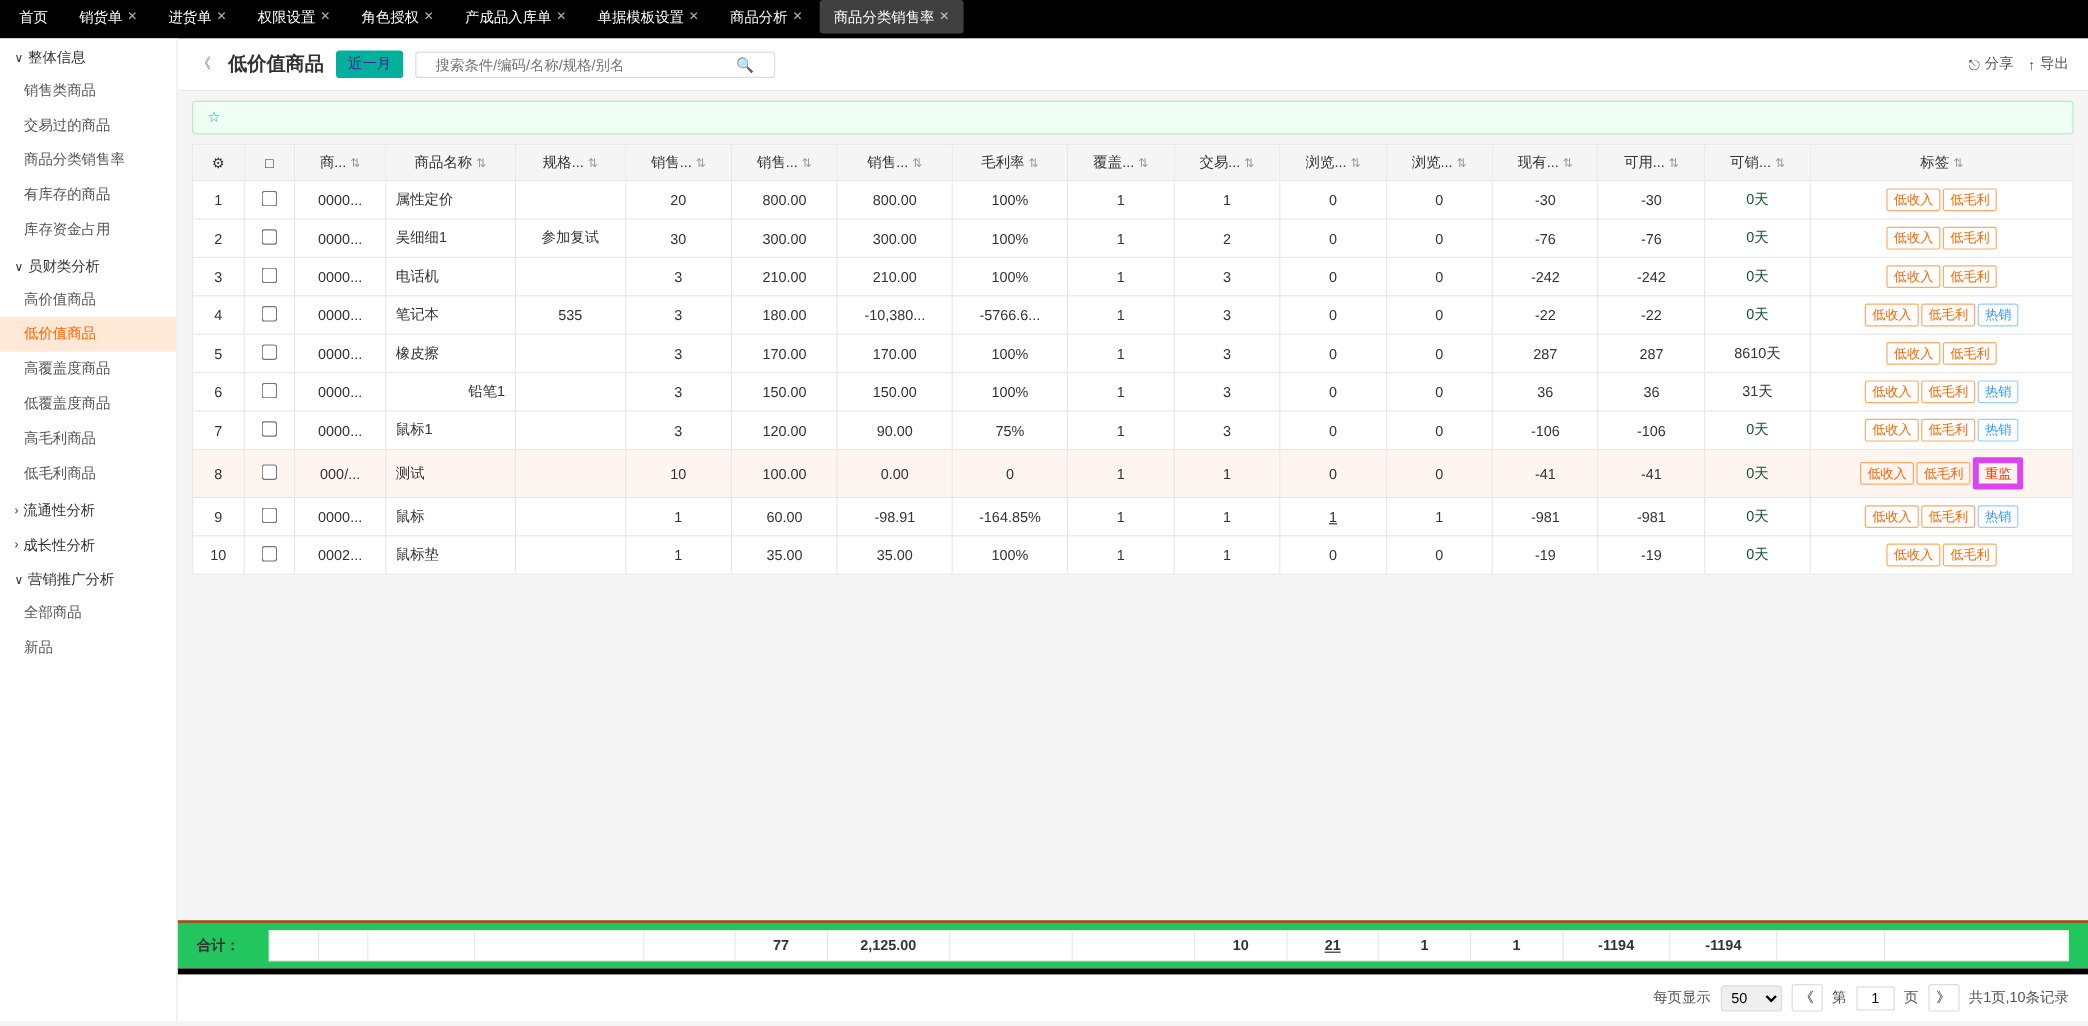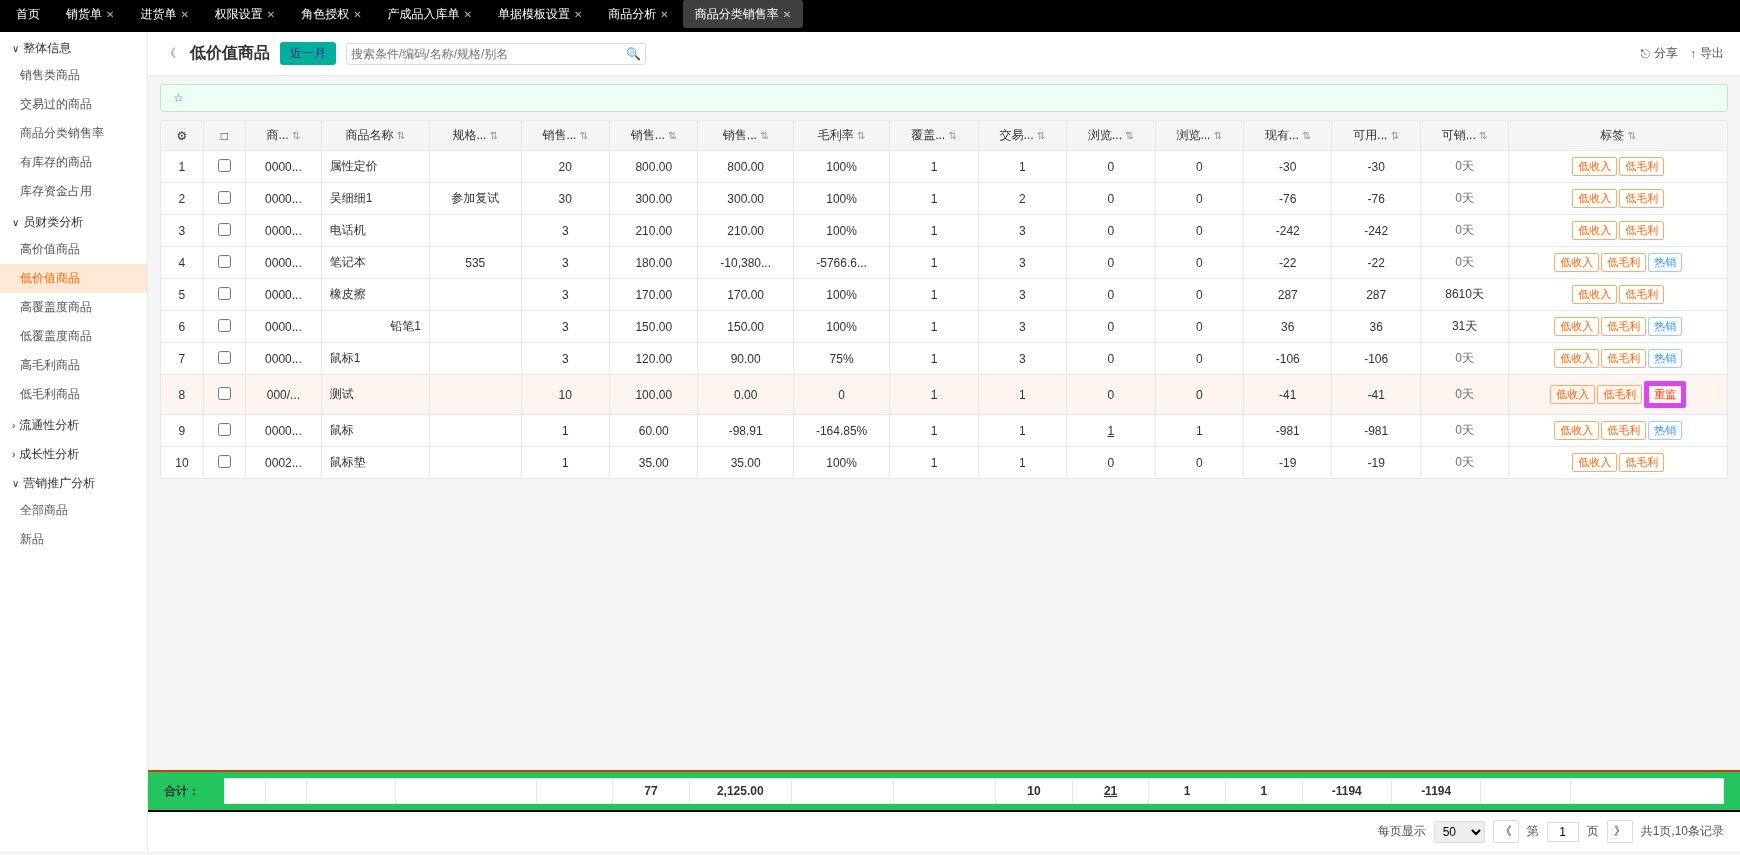--- a/index.html
+++ b/index.html
@@ -82,21 +82,21 @@
       border-radius: 3px;
       padding: 3px 10px;
       cursor: pointer;
       font-size: 12px;
     }
     .search-box {
       display: flex;
       align-items: center;
       border: 1px solid #ddd;
       border-radius: 3px;
-      padding: 3px 4px;
+      padding: 3px 16px;
       gap: 4px;
       flex: 1;
       max-width: 300px;
     }
     .search-box input {
       border: none;
       outline: none;
       width: 100%;
       font-size: 12px;
       color: #999;
@@ -165,37 +165,37 @@
     .tag {
       display: inline-block;
       padding: 1px 5px;
       border-radius: 2px;
       margin: 1px;
       font-size: 11px;
     }
     .tag-orange { color: #ff6600; border: 1px solid #ffaa66; }
     .tag-red { color: #ff3300; border: 5px solid #d946ef; }
     .tag-blue { color: #3399ff; border: 1px solid #99ccff; }
-    .days-orange { color: #737373; }
+    .days-orange { color: #14532d; }
     .underline { text-decoration: underline; cursor: pointer; }
     
     
     .table-footer {
       background: #22c55e;
       border-top: 2px solid #c2410c;
       padding: 6px 16px;
       display: flex;
       align-items: center;
     }
     .footer-label { font-weight: bold; color: #333; width: 60px; }
     
     
     .pagination {
       background: white;
-      border-top: 2px solid #000000;
+      border-top: 5px solid #000000;
       padding: 8px 16px;
       display: flex;
       align-items: center;
       justify-content: flex-end;
       gap: 8px;
       color: #555;
     }
     .pagination-select {
       border: 1px solid #ddd;
       border-radius: 3px;

